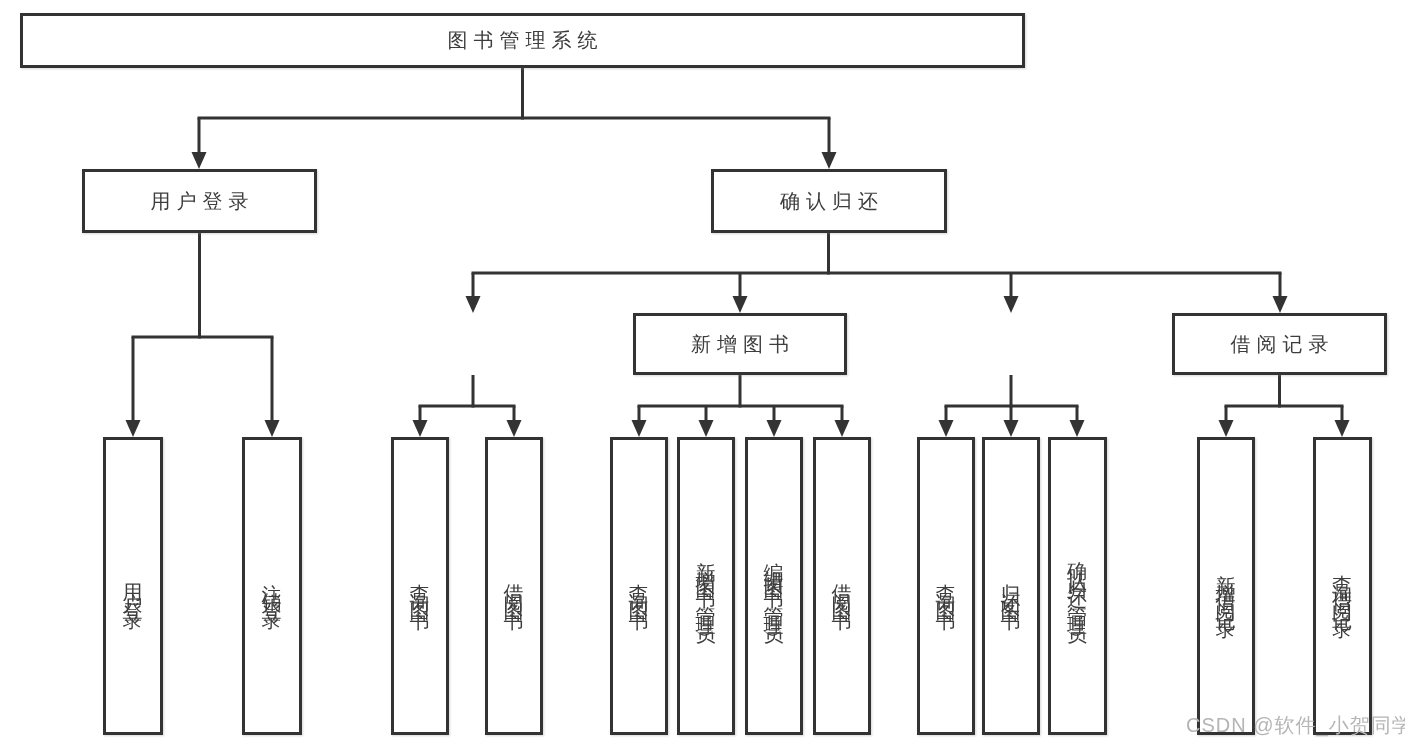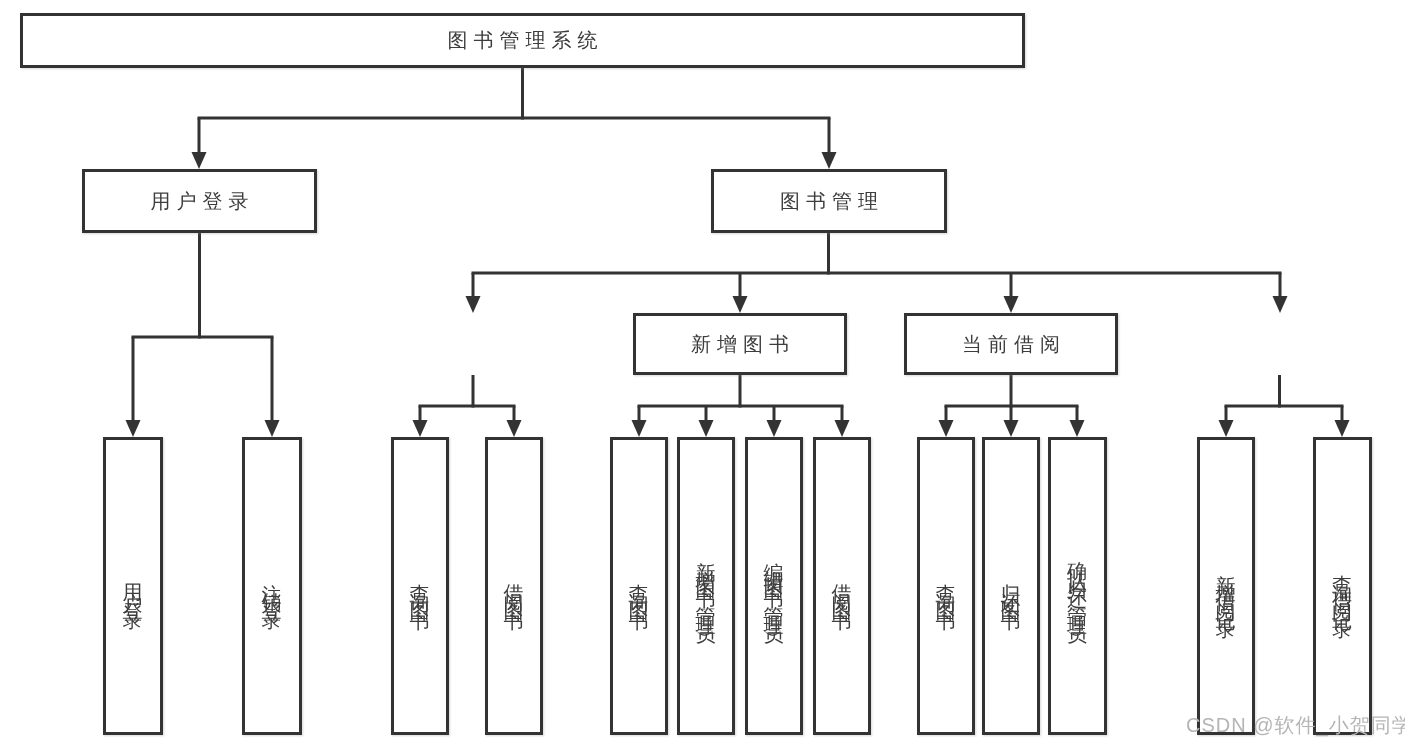--- a/index.html
+++ b/index.html
@@ -124,28 +124,28 @@
     </svg>
 
   <div class="node h" style="left:20px;top:13px;width:1005px;height:55px">
     <span class="lbl">图书管理系统</span>
   </div>
 
   <div class="node h" style="left:82px;top:169px;width:235px;height:64px">
     <span class="lbl">用户登录</span>
   </div>
   <div class="node h" style="left:711px;top:169px;width:236px;height:64px">
-    <span class="lbl">图书管理</span>
+    <span class="lbl">确认归还</span>
   </div>
 
   <div class="node h" style="left:633px;top:313px;width:214px;height:62px">
     <span class="lbl">新增图书</span>
   </div>
-  <div class="node h" style="left:904px;top:313px;width:214px;height:62px">
-    <span class="lbl">当前借阅</span>
+  <div class="node h" style="left:1172px;top:313px;width:215px;height:62px">
+    <span class="lbl">借阅记录</span>
   </div>
 
   <div class="node v" style="left:103px;top:437px;width:60px;height:298px">
     <span class="lbl">用户登录</span>
   </div>
   <div class="node v" style="left:242px;top:437px;width:60px;height:298px">
     <span class="lbl">注销登录</span>
   </div>
 
   <div class="node v" style="left:391px;top:437px;width:58px;height:298px">

